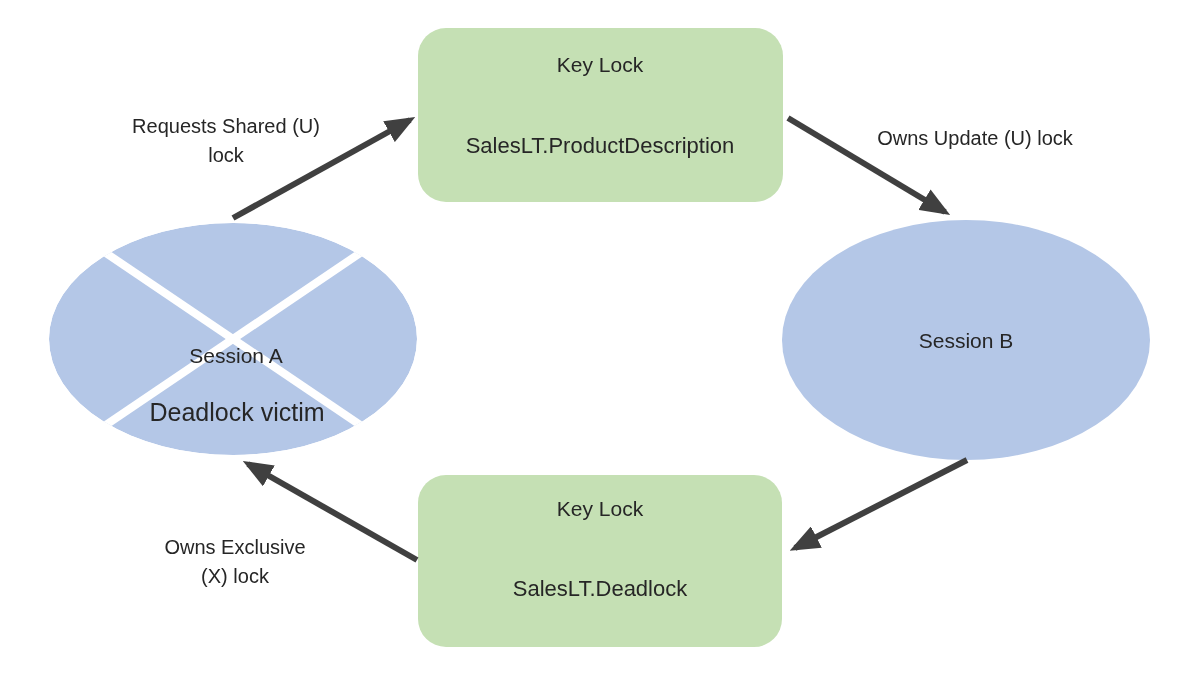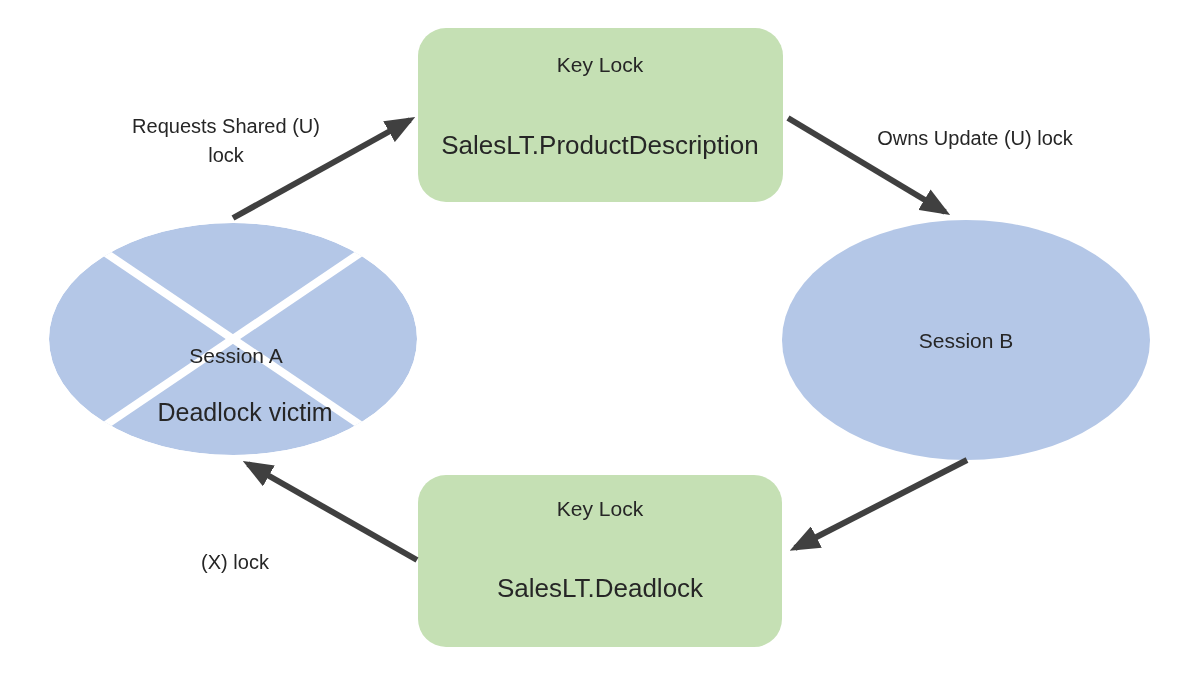--- a/index.html
+++ b/index.html
@@ -23,21 +23,21 @@
   .label {
     position: absolute;
     transform: translate(-50%, -50%);
     text-align: center;
     white-space: nowrap;
     line-height: 29px;
     font-size: 20px;
     color: var(--text, #262626);
   }
   .box-title    { font-size: 21px; }
-  .box-resource { font-size: 26px; }
+  .box-resource { font-size: 22px; }
   .session-name { font-size: 21px; }
   .victim-text  { font-size: 25px; }
 </style>
 </head>
 <body>
 
 <div class="stage">
 
   <svg class="layer" width="1200" height="678" viewBox="0 0 1200 678">
     <defs>
@@ -66,31 +66,32 @@
     <line x1="417" y1="560" x2="248" y2="464" class="arrow" marker-end="url(#arrowhead)"></line>
   </svg>
 
   <div class="label box-title" style="left:600px; top:64px;">Key Lock</div>
   <div class="label box-resource" style="left:600px; top:145px;">SalesLT.ProductDescription</div>
 
   <div class="label box-title" style="left:600px; top:508px;">Key Lock</div>
   <div class="label box-resource" style="left:600px; top:588px;">SalesLT.Deadlock</div>
 
   <div class="label session-name" style="left:236px; top:339px;margin-top:16px;">Session A</div>
-  <div class="label victim-text" style="left:237px; top:412px;margin-left:8px;">Deadlock victim</div>
+  <div class="label victim-text" style="left:237px; top:412px;">Deadlock victim</div>
 
   <div class="label session-name" style="left:966px; top:340px;">Session B</div>
 
   <div class="label" style="left:226px; top:141px;">
     <div>Requests Shared (U)</div>
     <div>lock</div>
   </div>
 
   <div class="label" style="left:975px; top:138px;">
     <div>Owns Update (U) lock</div>
   </div>
 
 
   <div class="label" style="left:235px; top:562px;">
+    <div>Owns Exclusive</div>
     <div>(X) lock</div>
   </div>
 
 </div>
 
 </body></html>

